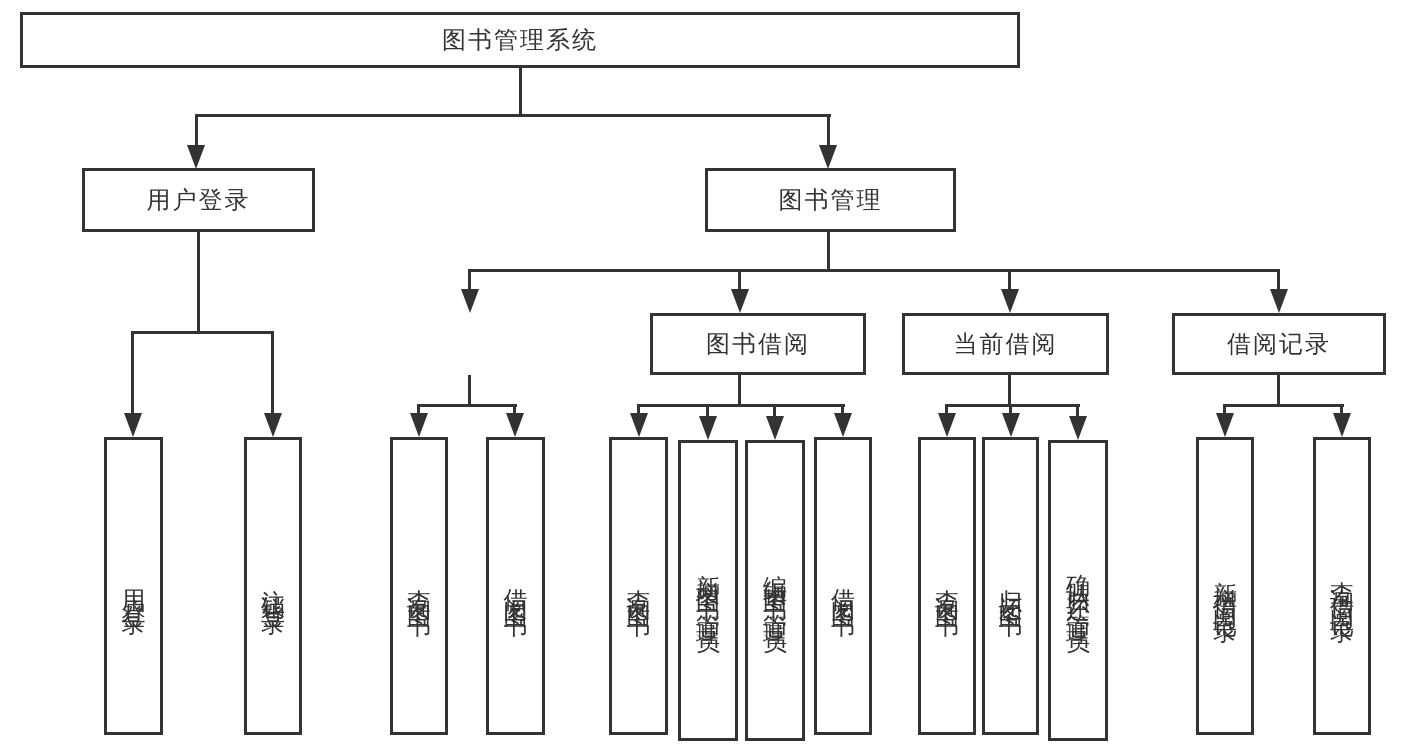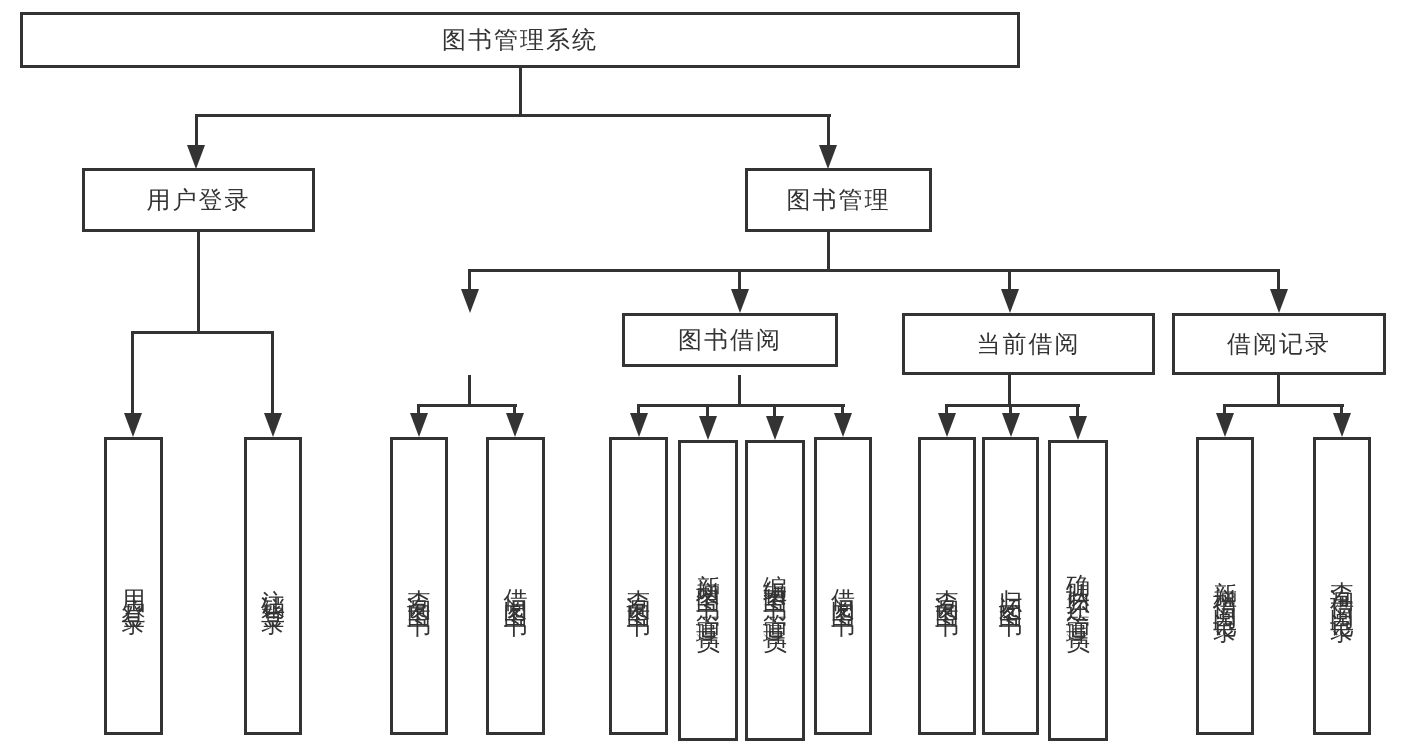--- a/index.html
+++ b/index.html
@@ -109,24 +109,24 @@
   <div class="vl" style="left:1277px;top:375px;height:32px;"></div>
   <div class="hl" style="left:1223px;top:404px;width:121px;"></div>
   <div class="vl" style="left:1223px;top:404px;height:10px;"></div>
   <div class="arw" style="left:1216px;top:413px;"></div>
   <div class="vl" style="left:1340px;top:404px;height:10px;"></div>
   <div class="arw" style="left:1333px;top:413px;"></div>
 
   <div class="node" style="left:20px;top:12px;width:1000px;height:56px;">图书管理系统</div>
 
   <div class="node" style="left:82px;top:168px;width:233px;height:64px;">用户登录</div>
-  <div class="node" style="left:745px;top:168px;width:187px;height:64px;">图书管理</div>
+  <div class="node" style="left:705px;top:168px;width:251px;height:64px;">图书管理</div>
 
-  <div class="node" style="left:622px;top:313px;width:216px;height:54px;">图书借阅</div>
-  <div class="node" style="left:902px;top:313px;width:253px;height:62px;text-align:center;">当前借阅</div>
+  <div class="node" style="left:650px;top:313px;width:216px;height:62px;">图书借阅</div>
+  <div class="node" style="left:902px;top:313px;width:207px;height:62px;text-align:center;">当前借阅</div>
   <div class="node" style="left:1172px;top:313px;width:214px;height:62px;">借阅记录</div>
 
   <div class="node vnode" style="left:104px;top:437px;width:59px;height:298px;">用户登录</div>
   <div class="node vnode" style="left:244px;top:437px;width:58px;height:298px;">注销登录</div>
 
   <div class="node vnode" style="left:390px;top:437px;width:58px;height:298px;">查询图书</div>
   <div class="node vnode" style="left:486px;top:437px;width:59px;height:298px;">借阅图书</div>
 
   <div class="node vnode" style="left:609px;top:437px;width:59px;height:298px;">查询图书</div>
   <div class="node vnode" style="left:678px;top:440px;width:60px;height:301px;">新增图书（管理员）</div>

